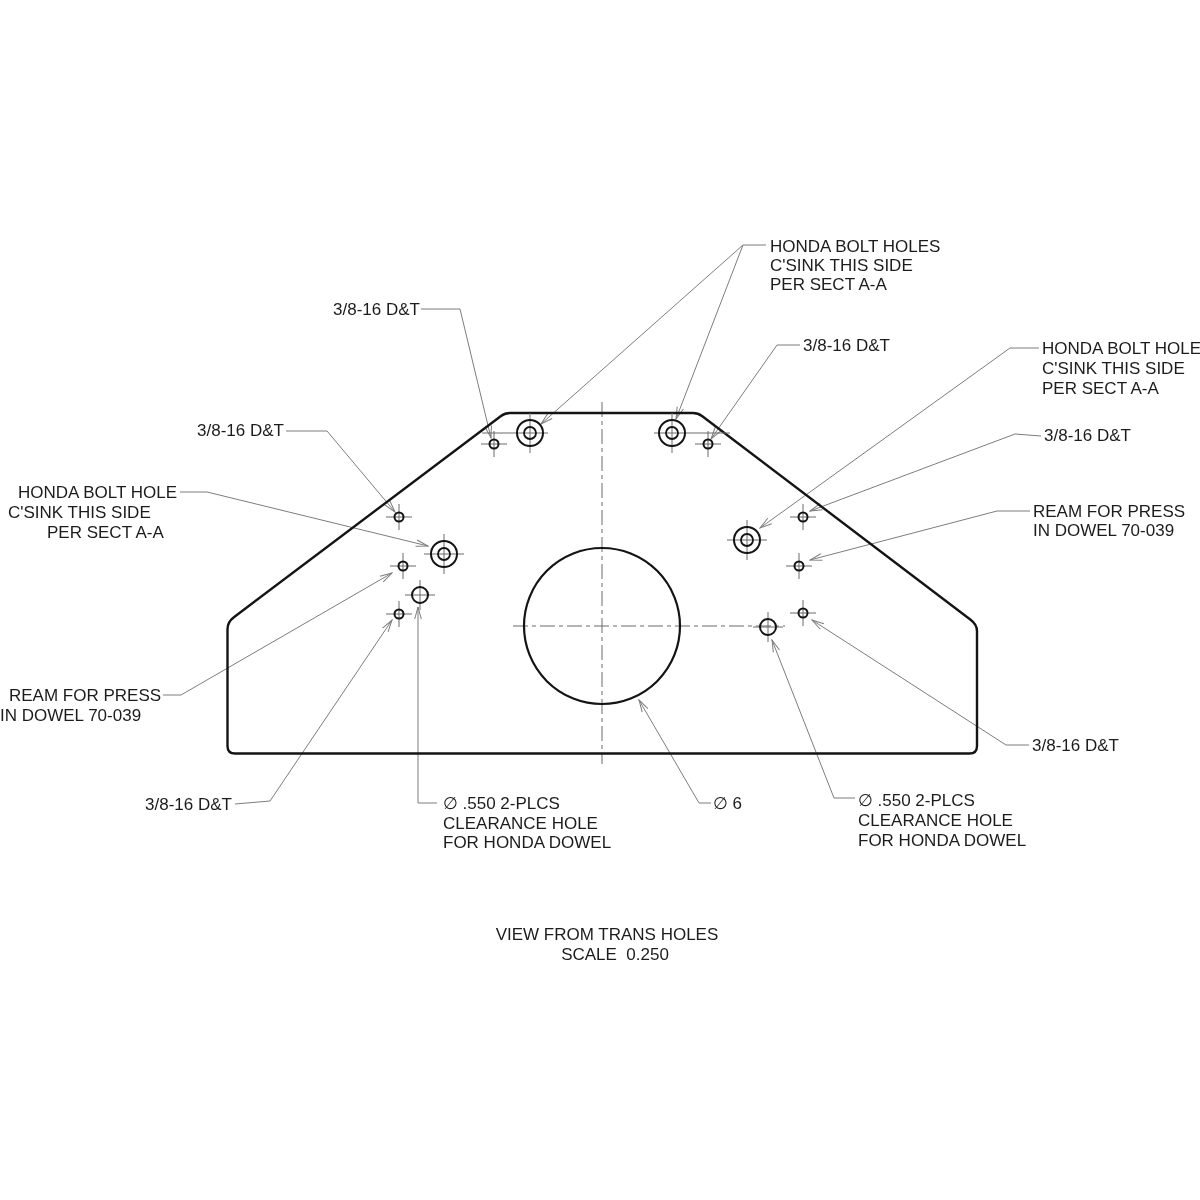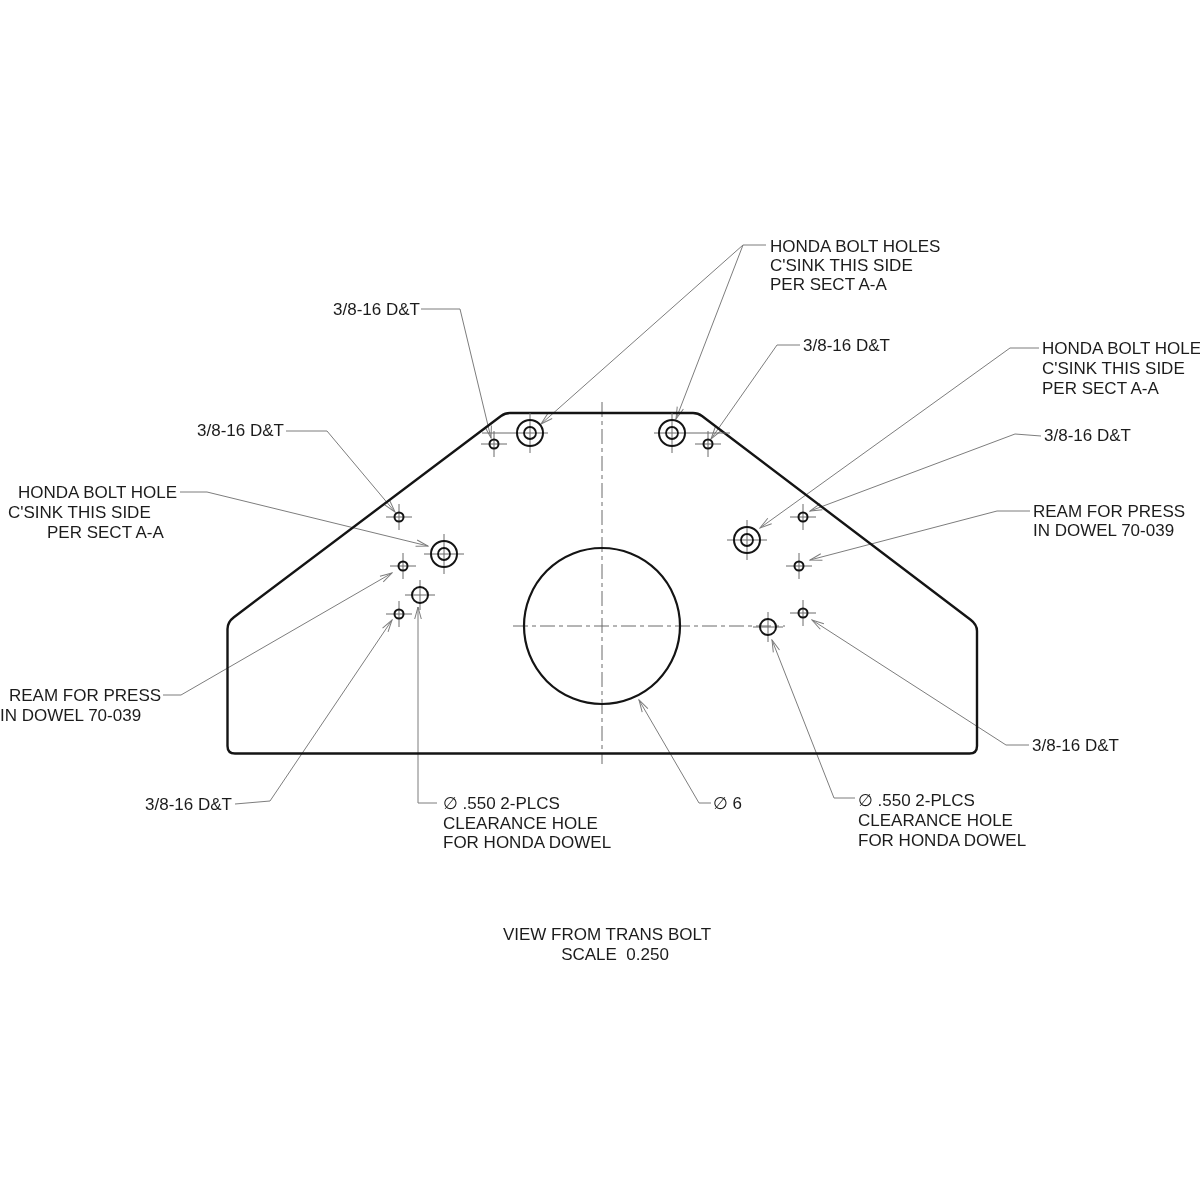--- a/index.html
+++ b/index.html
@@ -150,16 +150,16 @@
       <div class="label" style="left: 0px; top: 706px;">IN DOWEL 70-039</div>
       <div class="label" style="left: 145px; top: 795px;">3/8-16 D&amp;T</div>
       <div class="label" style="left: 443px; top: 794px;">∅ .550 2-PLCS</div>
       <div class="label" style="left: 443px; top: 814px;">CLEARANCE HOLE</div>
       <div class="label" style="left: 443px; top: 833px;">FOR HONDA DOWEL</div>
       <div class="label" style="left: 713px; top: 794px;">∅ 6</div>
       <div class="label" style="left: 858px; top: 791px;">∅ .550 2-PLCS</div>
       <div class="label" style="left: 858px; top: 811px;">CLEARANCE HOLE</div>
       <div class="label" style="left: 858px; top: 831px;">FOR HONDA DOWEL</div>
       <div class="label" style="left: 1032px; top: 736px;">3/8-16 D&amp;T</div>
-      <div class="label mid" style="left: 607px; top: 925px;">VIEW FROM TRANS BOLT</div>
+      <div class="label mid" style="left: 607px; top: 925px;">VIEW FROM TRANS HOLES</div>
       <div class="label mid" style="left: 607px; top: 945px; margin-left: 8px;">SCALE  0.250</div>
     </div>
 </div>
 
 </body></html>

